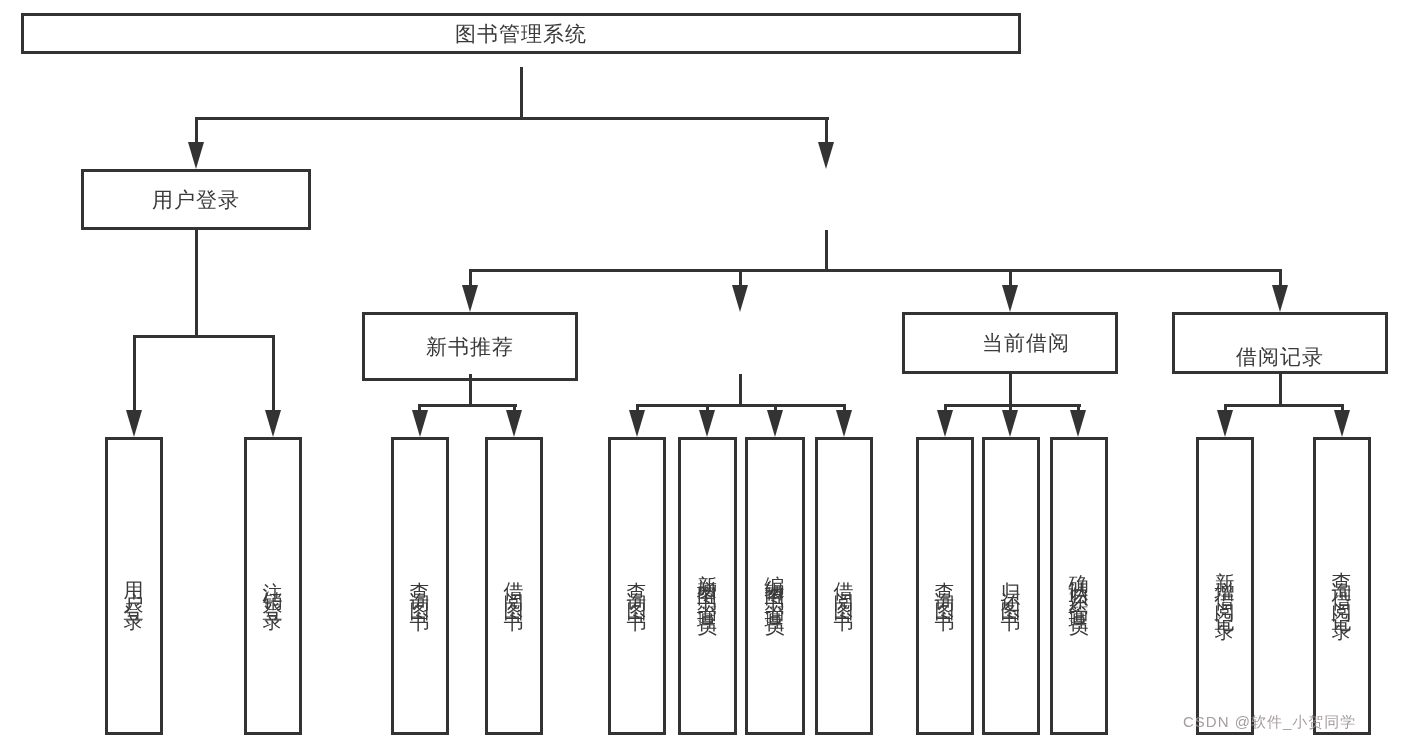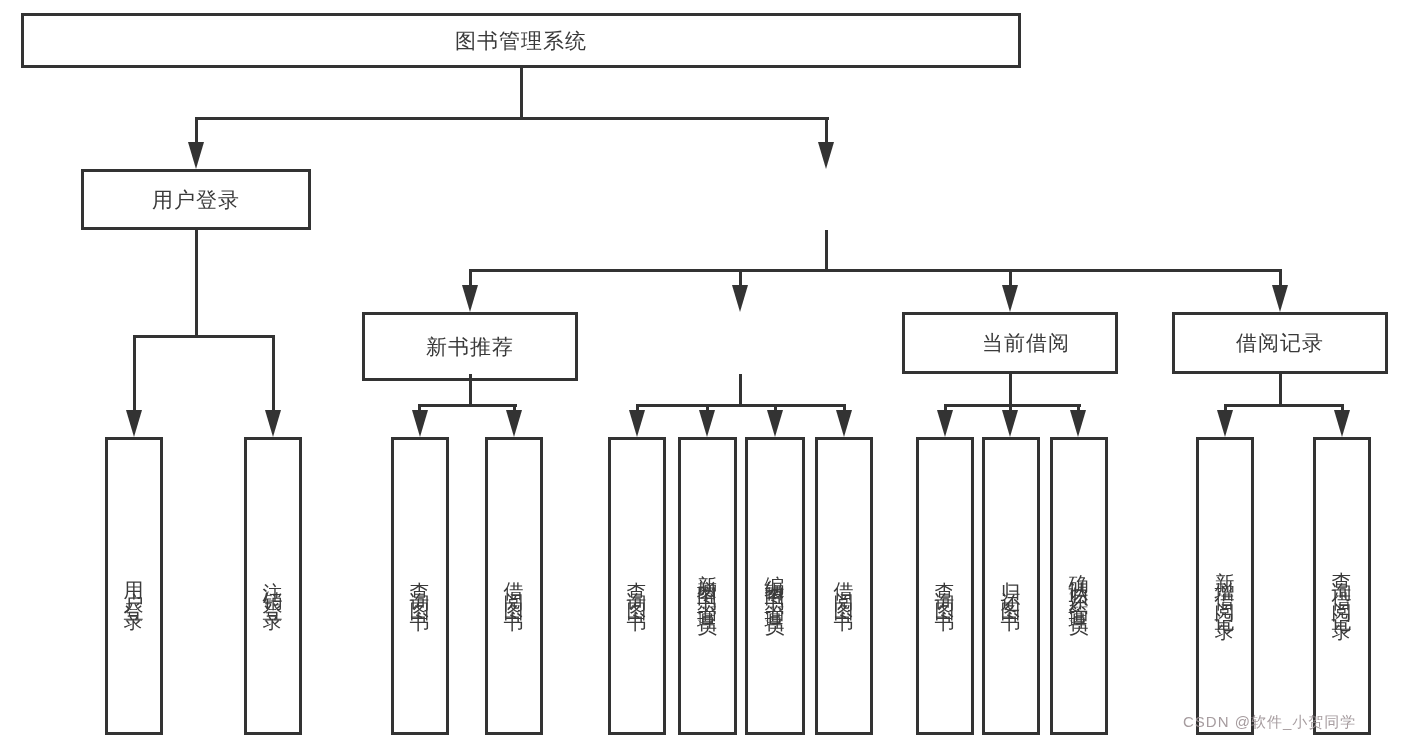--- a/index.html
+++ b/index.html
@@ -62,39 +62,39 @@
     color:rgba(158,148,151,0.92);
     z-index:5;
     white-space:nowrap;
   }
 </style>
 </head>
 <body>
 
 <div class="canvas">
 
-  <div class="box" style="left:21px; top:13px; width:1000px; height:55px;">
+  <div class="box" style="left:21px; top:13px; width:1000px; height:41px;">
     <span>图书管理系统</span>
   </div>
 
   <div class="box" style="left:81px; top:169px; width:230px; height:61px;">
     <span>用户登录</span>
   </div>
 
 
   <div class="box" style="left:362px; top:312px; width:216px; height:69px;">
     <span>新书推荐</span>
   </div>
 
 
   <div class="box" style="left:902px; top:312px; width:216px; height:62px;padding-left:32px;">
     <span>当前借阅</span>
   </div>
 
-  <div class="box" style="left:1172px; top:312px; width:216px; height:62px;">
+  <div class="box" style="left:1172px; top:312px; width:216px; height:62px;align-items:flex-end;">
     <span>借阅记录</span>
   </div>
 
   <div class="leaf" style="left:105px;">
     <span>用户登录</span>
   </div>
   <div class="leaf" style="left:244px;">
     <span>注销登录</span>
   </div>
 

